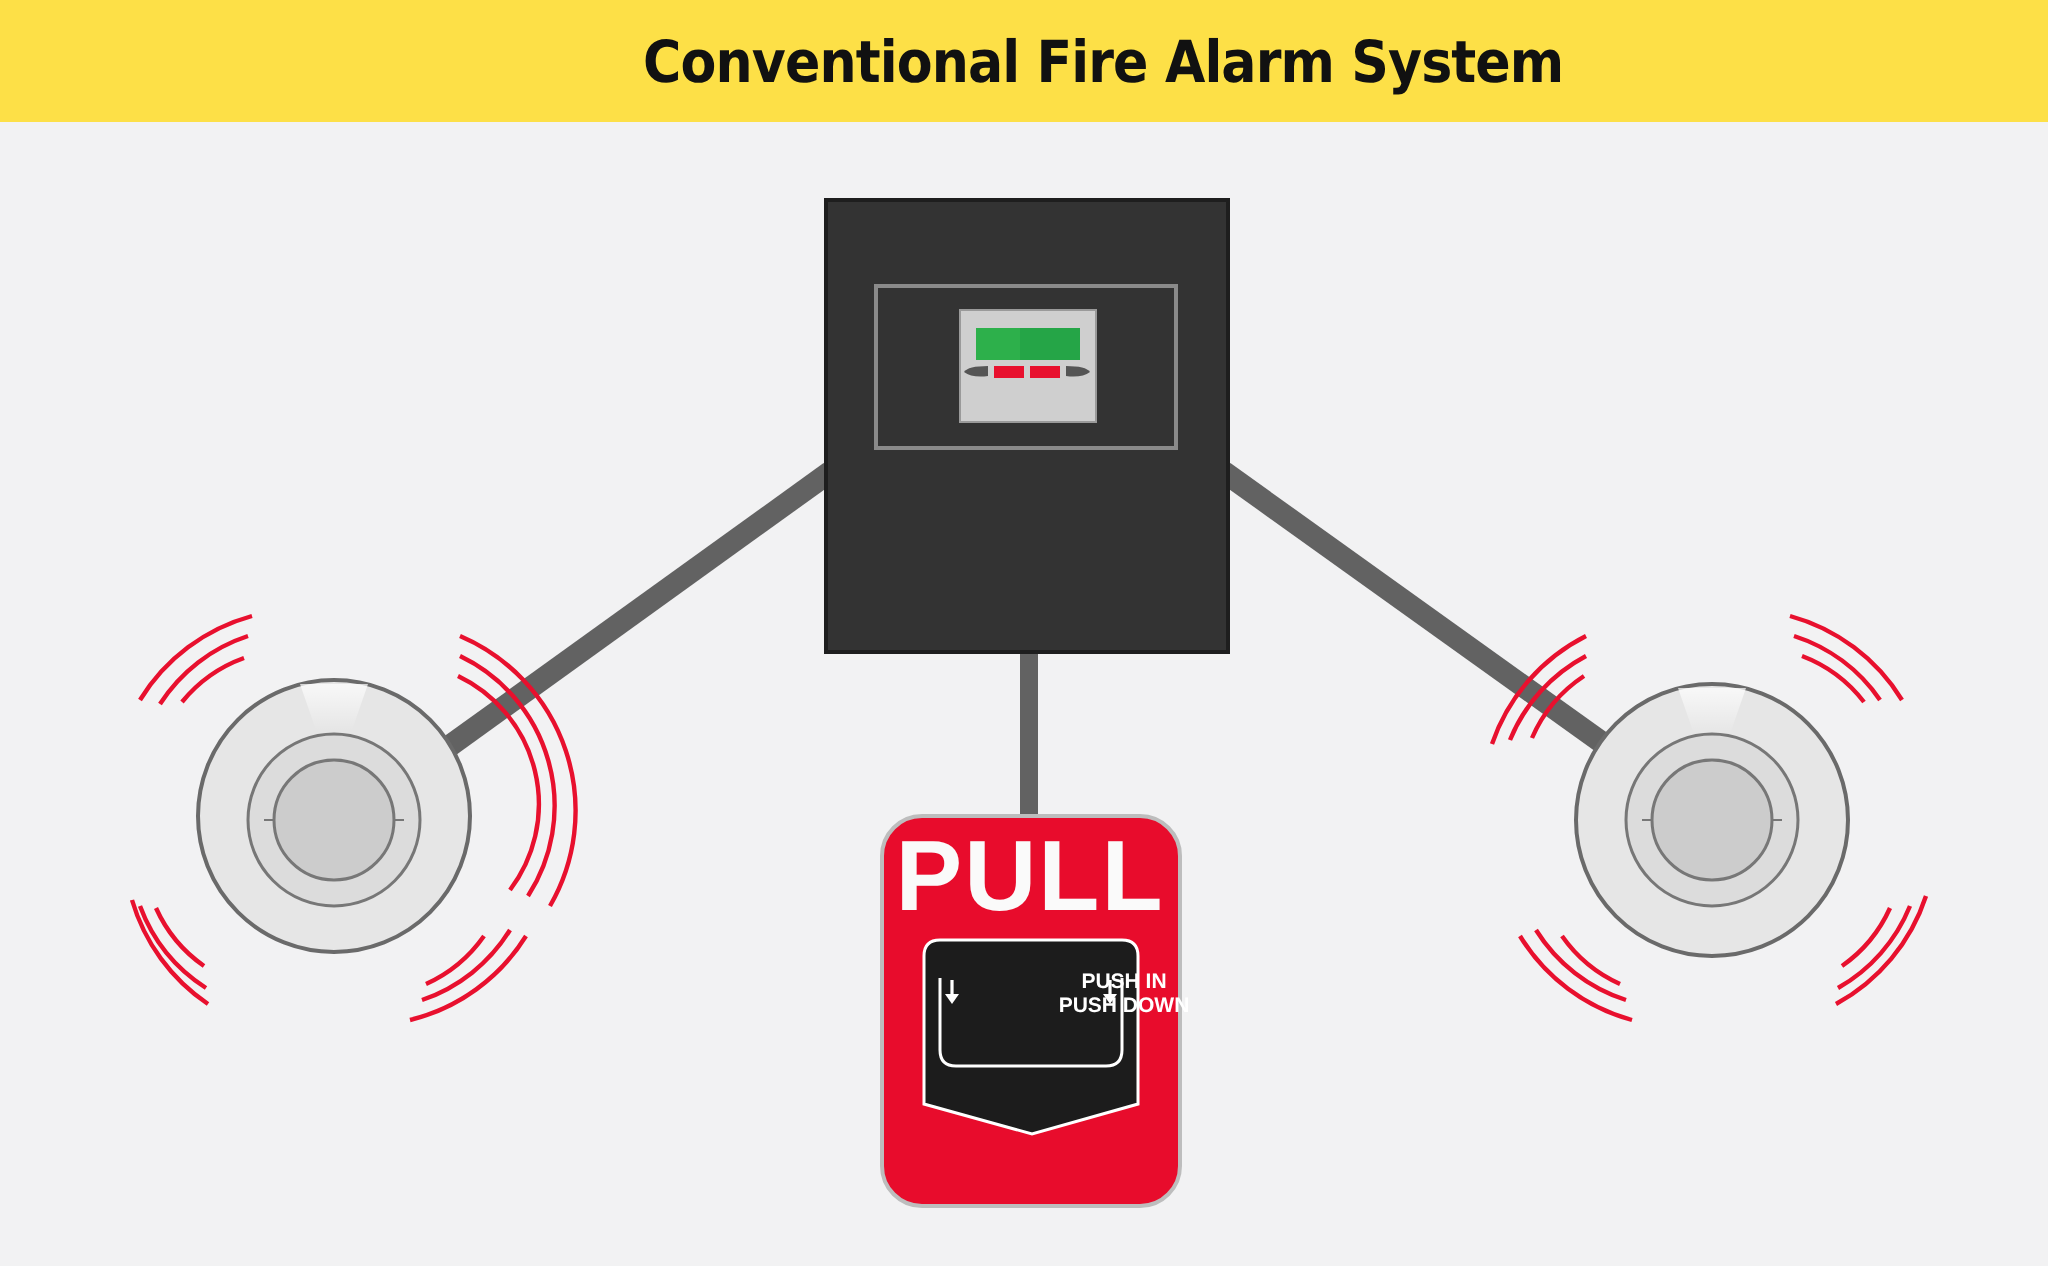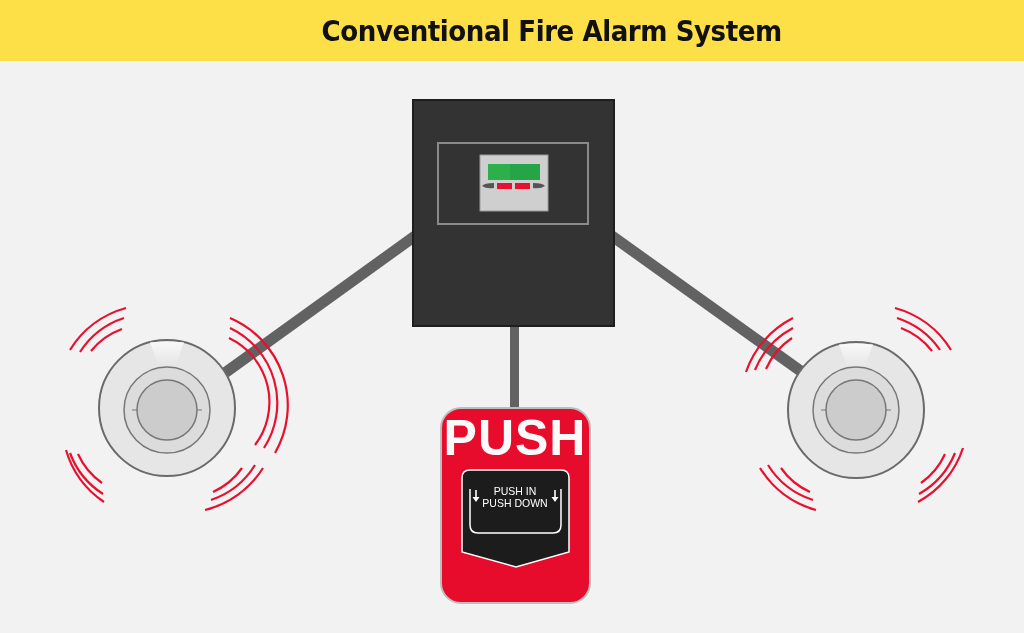--- a/index.html
+++ b/index.html
@@ -20,22 +20,22 @@
     }
     svg.diagram { position: absolute; left: 0; top: 0; }
     .fire-label {
       position: absolute; left: 442px; top: 413px; width: 146px;
       text-align: center; color: #fafafa; font-weight: bold;
       font-family: "Liberation Sans", sans-serif; font-size: 50px; line-height: 50px;
       letter-spacing: 1px;
     }
     .push-label {
       position: absolute; left: 478px; top: 485px; width: 74px;
-      text-align: center; color: #fff; font-weight: normal;
-      font-family: "Liberation Sans", sans-serif; font-size: 10.5px; line-height: 12px;
+      text-align: center; color: #fff; font-weight: bold;
+      font-family: "Liberation Sans", sans-serif; font-size: 10.5px; line-height: 12px; padding-left: 47px;
     }
   </style>
 </head>
 <body>
 
 <div class="header">
   <h1>Conventional Fire Alarm System</h1>
 </div>
 
 <svg class="diagram" width="1024" height="633" viewBox="0 0 1024 633">
@@ -120,17 +120,17 @@
       <rect x="475.2" y="490" width="1.6" height="8"></rect>
       <path d="M472.5 497 L479.5 497 L476 502 Z"></path>
     </g>
     <g fill="#ffffff">
       <rect x="554.2" y="490" width="1.6" height="8"></rect>
       <path d="M551.5 497 L558.5 497 L555 502 Z"></path>
     </g>
   </g>
 </svg>
 
-<div class="fire-label">PUSH</div>
+<div class="fire-label">PULL</div>
 <div class="push-label">
   <div>PUSH IN</div>
   <div>PUSH DOWN</div>
 </div>
 
 </body></html>

